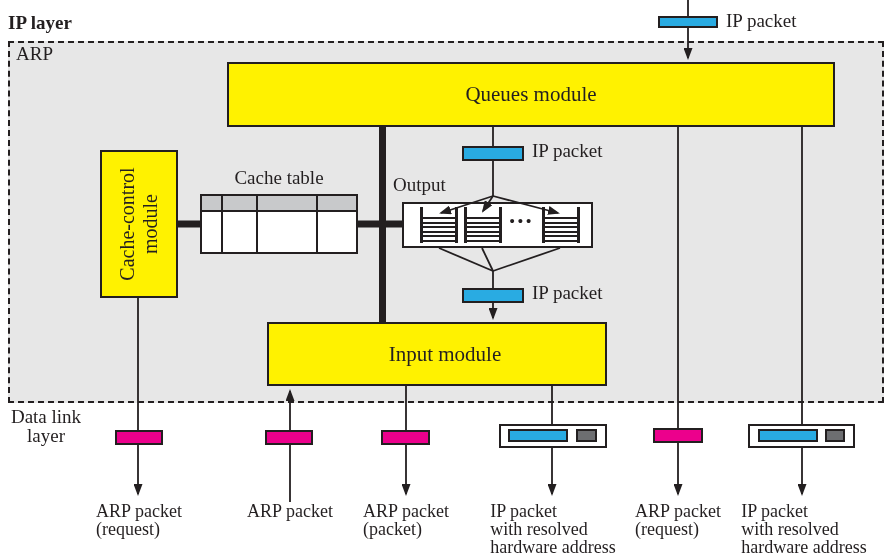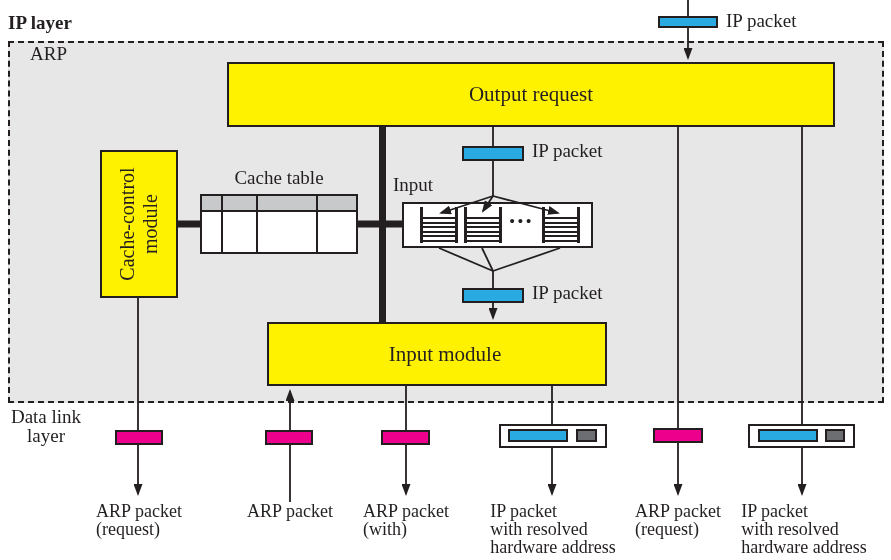--- a/index.html
+++ b/index.html
@@ -51,21 +51,21 @@
 
 <div class="canvas">
 
   <div class="abs arp-area"></div>
 
   <svg class="ovl z1" width="891" height="560" viewBox="0 0 891 560">
     <line x1="178" y1="224" x2="402" y2="224" stroke="#231F20" stroke-width="7"></line>
   </svg>
 
   <div class="abs box yellow mod" style="left:227px;top:62px;width:608px;height:65px;">
-    <span>Output request</span>
+    <span>Queues module</span>
   </div>
 
   <div class="abs box yellow mod" style="left:267px;top:322px;width:340px;height:64px;padding-left:16px;">
     <span>Input module</span>
   </div>
 
   <div class="abs box yellow" style="left:100px;top:150px;width:78px;height:148px;">
     <div class="rot">
       <div>Cache-control</div>
       <div>module</div>
@@ -142,45 +142,45 @@
   <div class="abs framepkt" style="left:499px;top:424px;width:108px;height:24px;">
     <div class="inner blue" style="left:7px;top:3px;width:60px;height:13px;"></div>
     <div class="inner graychip" style="left:75px;top:3px;width:21px;height:13px;"></div>
   </div>
   <div class="abs framepkt" style="left:748px;top:424px;width:107px;height:24px;">
     <div class="inner blue" style="left:8px;top:3px;width:60px;height:13px;"></div>
     <div class="inner graychip" style="left:75px;top:3px;width:20px;height:13px;"></div>
   </div>
 
   <div class="lbl" style="left:8px;top:13px;font-weight:bold;">IP layer</div>
-  <div class="lbl" style="left:30px;top:44px;">ARP</div>
+  <div class="lbl" style="left:16px;top:44px;">ARP</div>
   <div class="lbl" style="left:200px;top:168px;width:158px;text-align:center;">Cache table</div>
 
   <div class="lbl" style="left:0;top:407px;width:92px;text-align:center;line-height:19px;">
     <div>Data link</div>
     <div>layer</div>
   </div>
-  <div class="lbl" style="left:393px;top:175px;">Input</div>
+  <div class="lbl" style="left:393px;top:175px;">Output</div>
 
   <div class="lbl" style="left:726px;top:11px;">IP packet</div>
   <div class="lbl" style="left:532px;top:141px;">IP packet</div>
   <div class="lbl" style="left:532px;top:283px;">IP packet</div>
 
   <div class="blabel" style="left:139px;">
     <div>ARP packet</div>
       <div>(request)</div>
       <div></div>
   </div>
   <div class="blabel" style="left:290px;">
     <div>ARP packet</div>
       <div></div>
   </div>
   <div class="blabel" style="left:406px;">
     <div>ARP packet</div>
-      <div>(with)</div>
+      <div>(packet)</div>
       <div></div>
   </div>
   <div class="blabel" style="left:553px;">
     <div>IP packet</div>
       <div>with resolved</div>
       <div>hardware address</div>
   </div>
   <div class="blabel" style="left:678px;">
     <div>ARP packet</div>
       <div>(request)</div>

